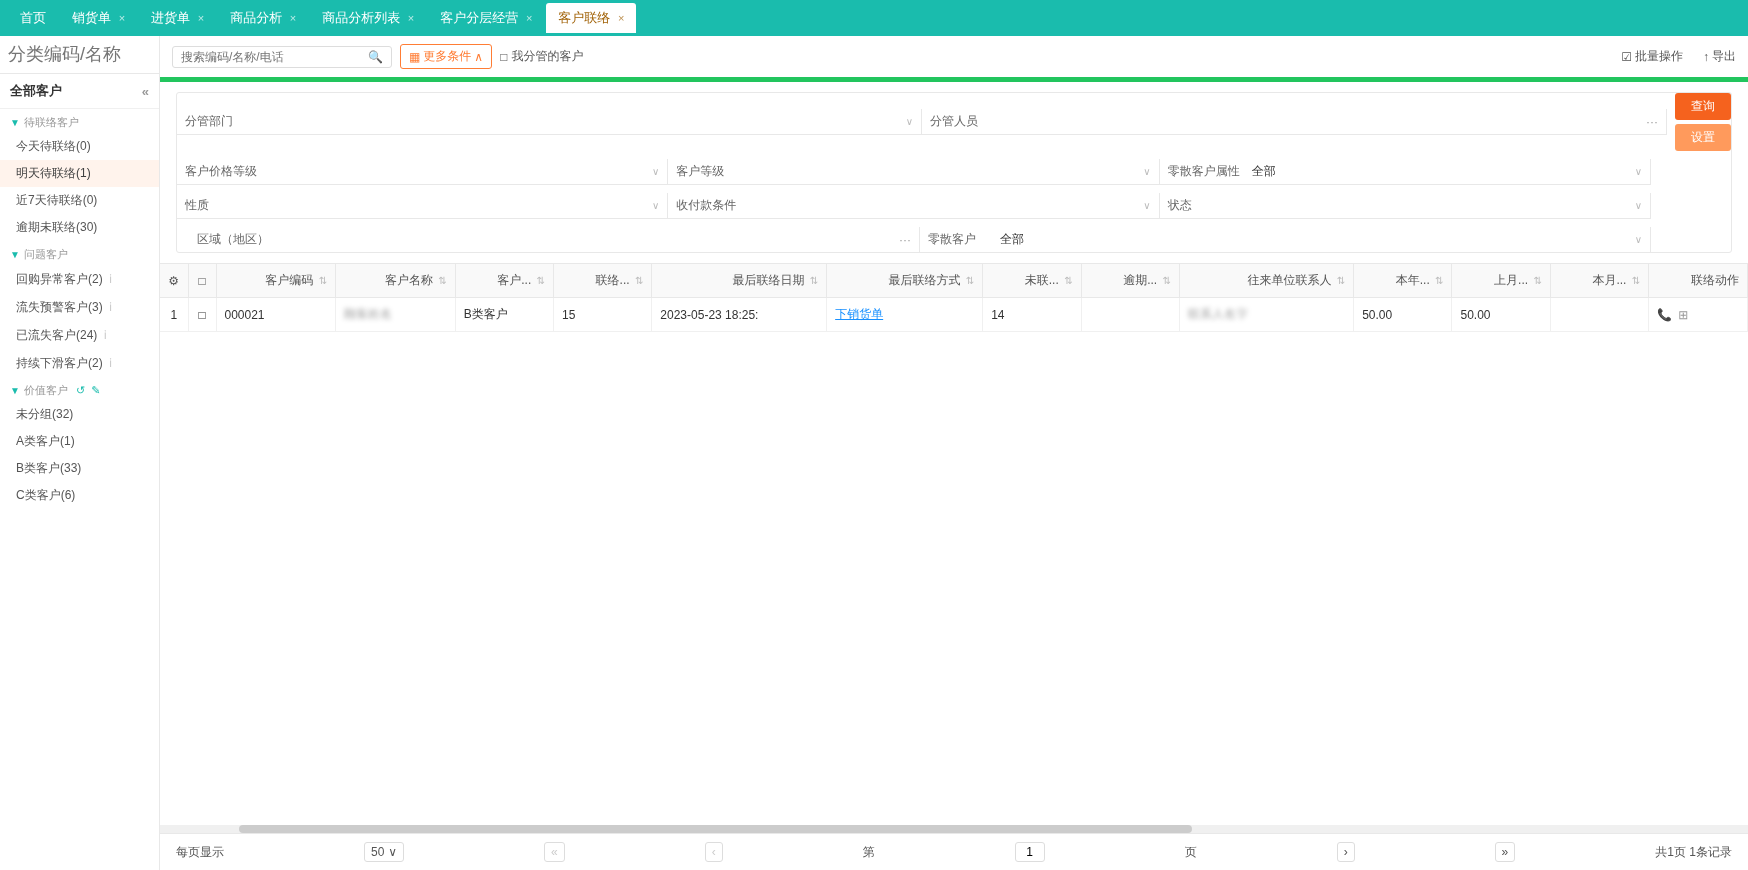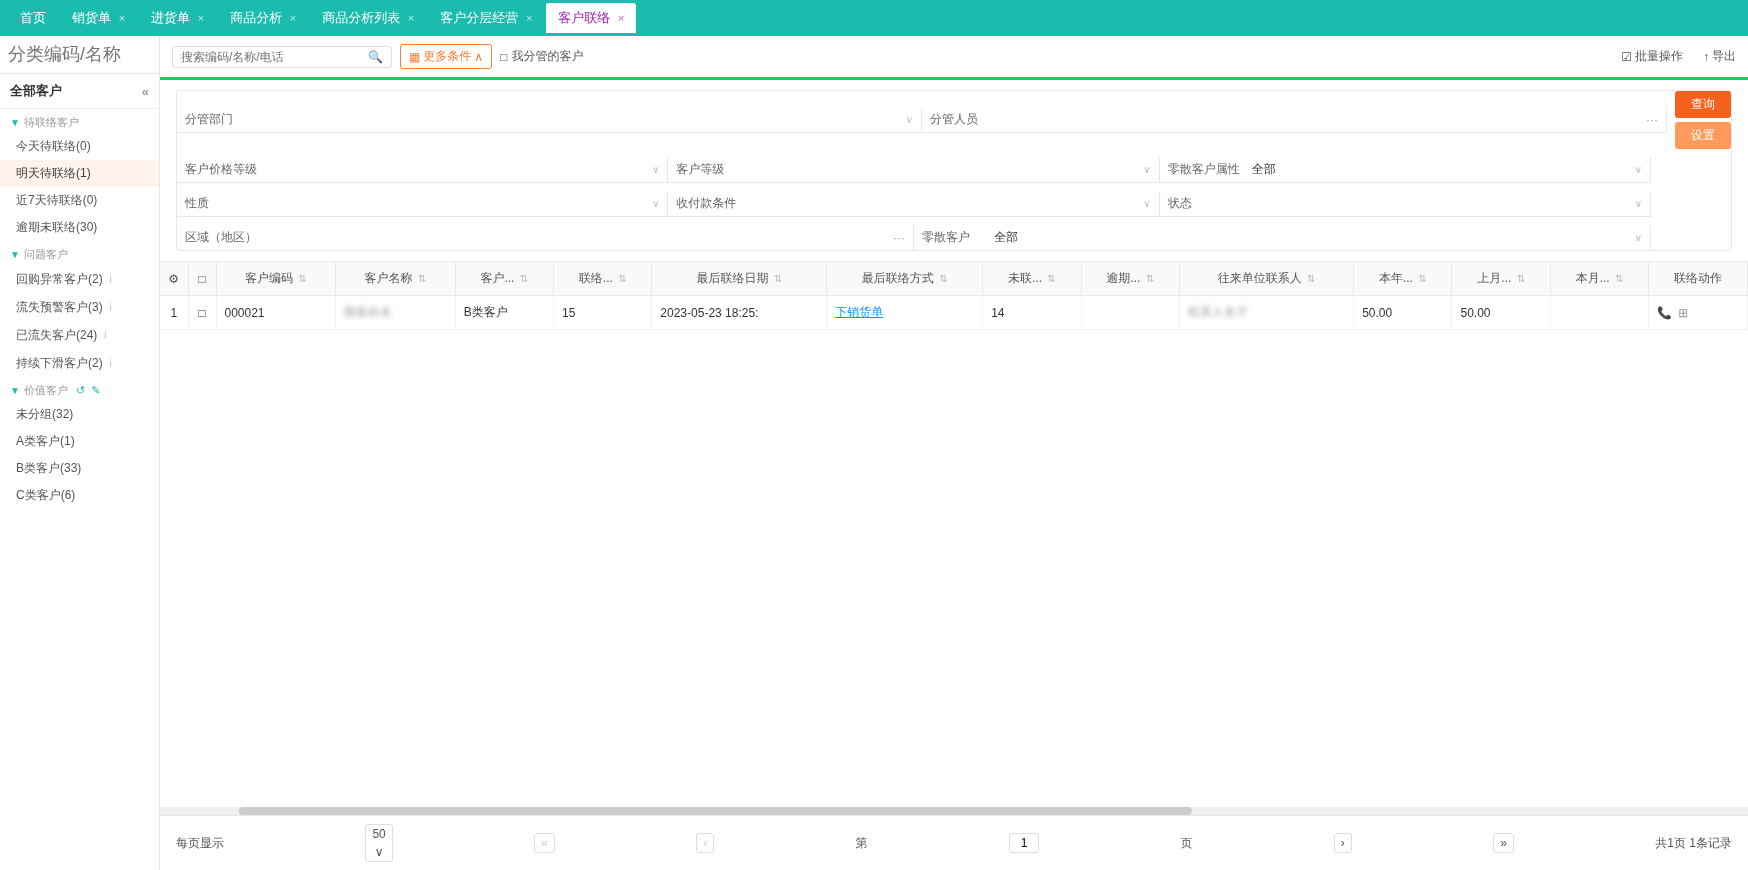--- a/index.html
+++ b/index.html
@@ -15,21 +15,21 @@
       gap: 2px;
     }
     .nav-item {
       color: #fff;
       padding: 6px 12px;
       cursor: pointer;
       font-size: 13px;
       white-space: nowrap;
       border-radius: 3px 3px 0 0;
     }
-    .nav-item.active { background: #fff; color: #a21caf; }
+    .nav-item.active { background: #fff; color: #a16207; }
     .nav-item .close-x { margin-left: 4px; opacity: 0.7; font-size: 11px; }
 
     
     .main-layout {
       display: flex;
       height: calc(100vh - 36px);
     }
 
     
     .sidebar {
@@ -88,21 +88,21 @@
       flex-direction: column;
       overflow: hidden;
     }
 
     
     .search-bar {
       display: flex;
       align-items: center;
       padding: 8px 12px;
       background: #fff;
-      border-bottom: 3px solid #22c55e;
+      border-bottom: 5px solid #22c55e;
       gap: 8px;
     }
     .search-input-wrap {
       display: flex;
       align-items: center;
       border: 1px solid #ddd;
       border-radius: 3px;
       padding: 3px 8px;
       width: 220px;
       gap: 4px;
@@ -218,21 +218,21 @@
       width: 100%;
       border-collapse: collapse;
       font-size: 12px;
     }
     thead tr {
       background: #f9f9f9;
       border-bottom: 1px solid #e8e8e8;
     }
     thead th {
       padding: 8px 8px;
-      text-align: center;
+      text-align: right;
       color: #555;
       font-weight: normal;
       border-right: 1px solid #e8e8e8;
       white-space: nowrap;
       position: relative;
     }
     thead th .sort-icon { color: #bbb; font-size: 10px; margin-left: 2px; }
     tbody tr {
       border-bottom: 1px solid #f0f0f0;
     }
@@ -257,21 +257,20 @@
       font-size: 12px;
       color: #555;
     }
     .page-size-select {
       display: flex;
       align-items: center;
       gap: 4px;
       border: 1px solid #ddd;
       border-radius: 3px;
       padding: 2px 6px;
-      flex-direction: column;
     }
     .page-btn {
       border: 1px solid #ddd;
       background: #fff;
       padding: 2px 6px;
       cursor: pointer;
       border-radius: 3px;
       color: #555;
       font-size: 12px;
     }
@@ -463,21 +462,21 @@
           </div>
           <div class="filter-cell">
             <span class="filter-label">状态</span>
             <div style="flex:1;"></div>
             <span class="filter-select-icon">∨</span>
           </div>
           <div style="width: 80px;"></div>
         </div>
 
         <div class="filter-row" style="border-bottom:none;">
-          <div class="filter-cell" style="border-bottom:none;">
+          <div class="filter-cell" style="border-bottom:none;margin-left:12px;">
             <span class="filter-label">区域（地区）</span>
             <div style="flex:1;"></div>
             <span class="filter-dots">···</span>
           </div>
           <div class="filter-cell" style="border-bottom:none;">
             <span class="filter-label">零散客户</span>
             <span style="color:#333; margin-left:4px;">全部</span>
             <div style="flex:1;"></div>
             <span class="filter-select-icon">∨</span>
           </div>

